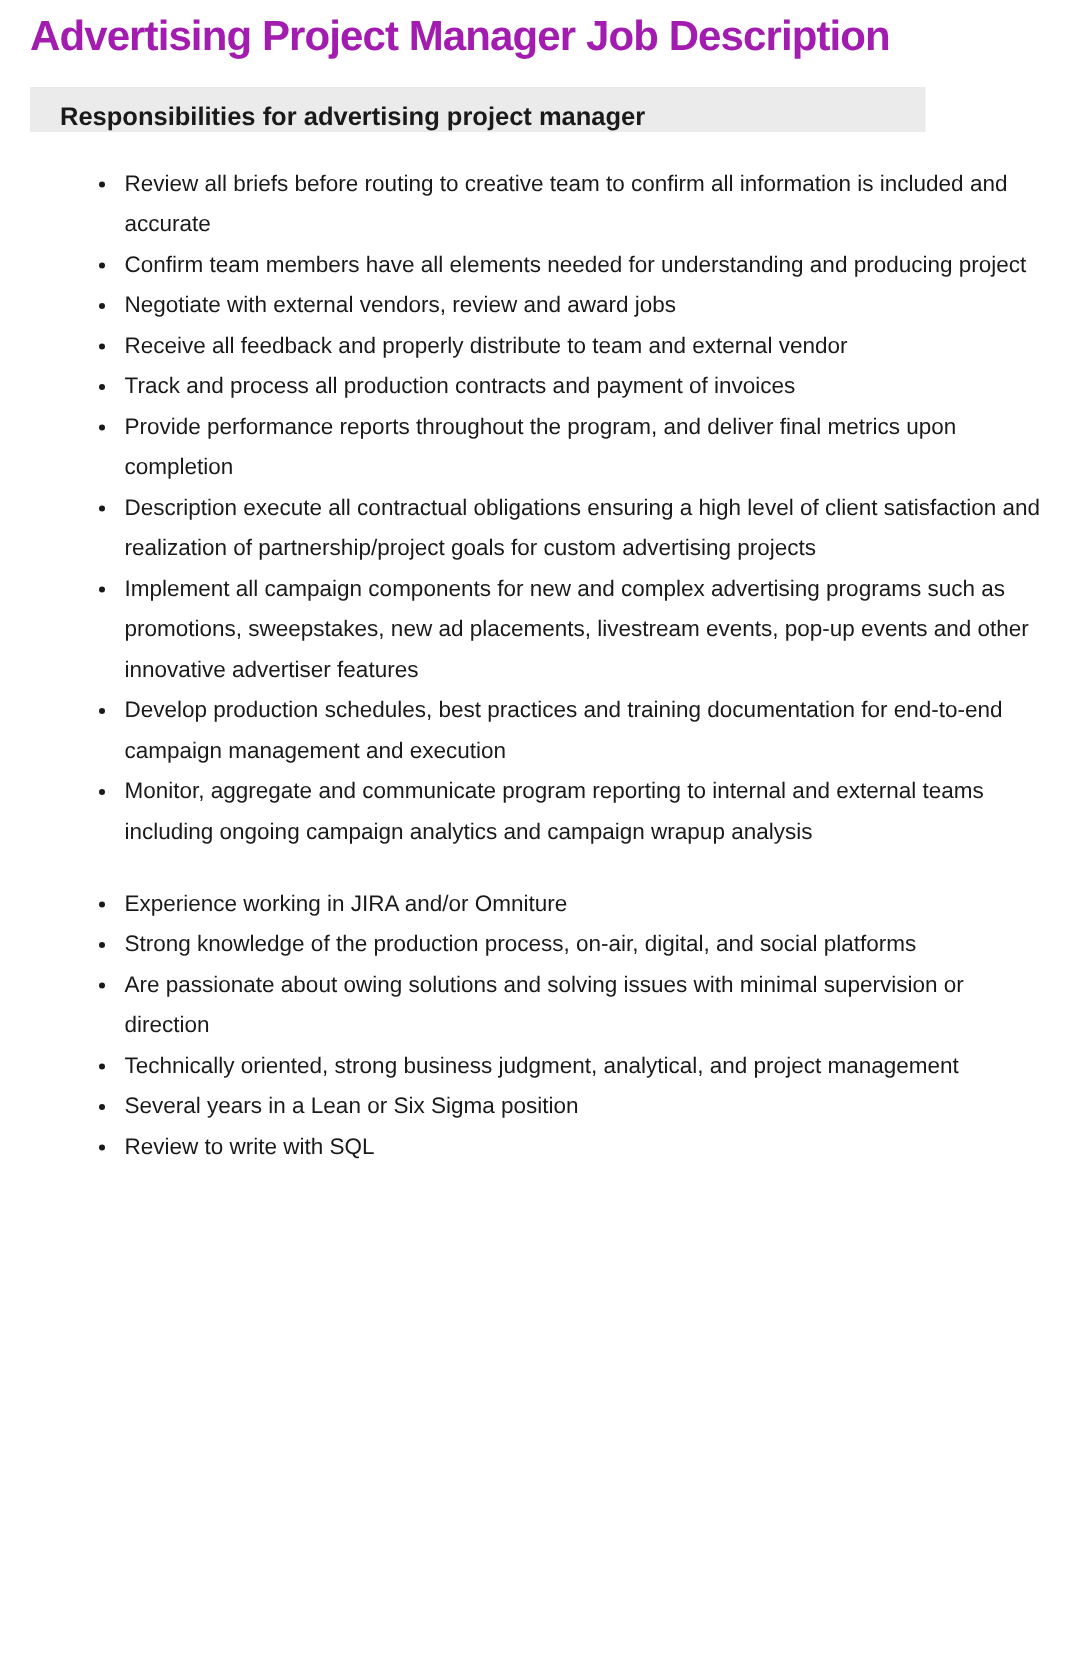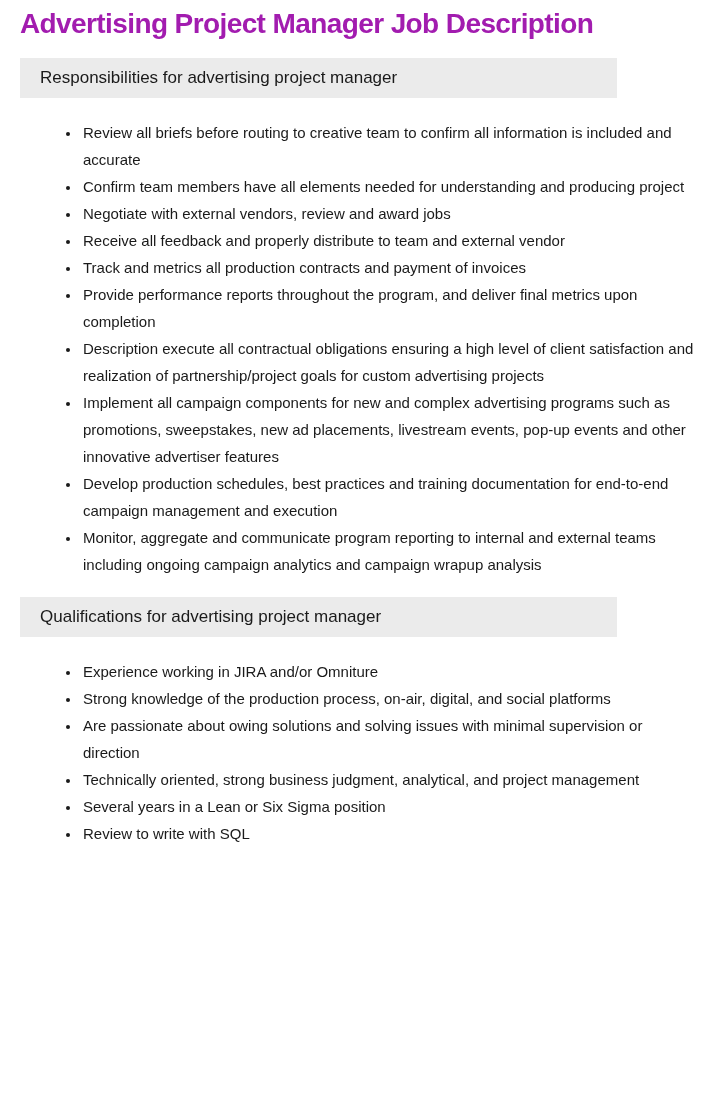--- a/index.html
+++ b/index.html
@@ -33,24 +33,24 @@
     font-size: 16.5px;
     line-height: 27px;
     font-weight: 400;
   }
   .section-bar {
     box-sizing: border-box;
     margin-top: 16px;
     margin-left: 0;
     width: 597px;
     background: #ebebeb;
-    padding: 10px 0 10px 20px;
+    padding: 10px 0 0 20px;
     font-size: 17px;
     line-height: 20px;
-    font-weight: 400;
+    font-weight: 700;
     color: #1a1a1a;
   }
   ul.bullet-list {
     margin: 21px 0 19px 0;
     padding: 0 0 0 61px;
     list-style: disc outside;
     font-size: 15px;
     line-height: 27px;
   }
   ul.bullet-list li {
@@ -72,31 +72,28 @@
 
   <div class="section-bar">
     <span>Responsibilities for advertising project manager</span>
   </div>
 
   <ul class="bullet-list">
     <li>Review all briefs before routing to creative team to confirm all information is included and accurate</li>
     <li>Confirm team members have all elements needed for understanding and producing project</li>
     <li>Negotiate with external vendors, review and award jobs</li>
     <li>Receive all feedback and properly distribute to team and external vendor</li>
-    <li>Track and metrics all production contracts and payment of invoices</li>
+    <li>Track and process all production contracts and payment of invoices</li>
     <li>Provide performance reports throughout the program, and deliver final metrics upon completion</li>
     <li>Description execute all contractual obligations ensuring a high level of client satisfaction and realization of partnership/project goals for custom advertising projects</li>
     <li>Implement all campaign components for new and complex advertising programs such as promotions, sweepstakes, new ad placements, livestream events, pop-up events and other innovative advertiser features</li>
     <li>Develop production schedules, best practices and training documentation for end-to-end campaign management and execution</li>
     <li>Monitor, aggregate and communicate program reporting to internal and external teams including ongoing campaign analytics and campaign wrapup analysis</li>
   </ul>
 
-  <div class="section-bar">
-    <span>Qualifications for advertising project manager</span>
-  </div>
 
   <ul class="bullet-list">
     <li>Experience working in JIRA and/or Omniture</li>
     <li>Strong knowledge of the production process, on-air, digital, and social platforms</li>
     <li>Are passionate about owing solutions and solving issues with minimal supervision or direction</li>
     <li>Technically oriented, strong business judgment, analytical, and project management</li>
     <li>Several years in a Lean or Six Sigma position</li>
     <li>Review to write with SQL</li>
   </ul>
 

